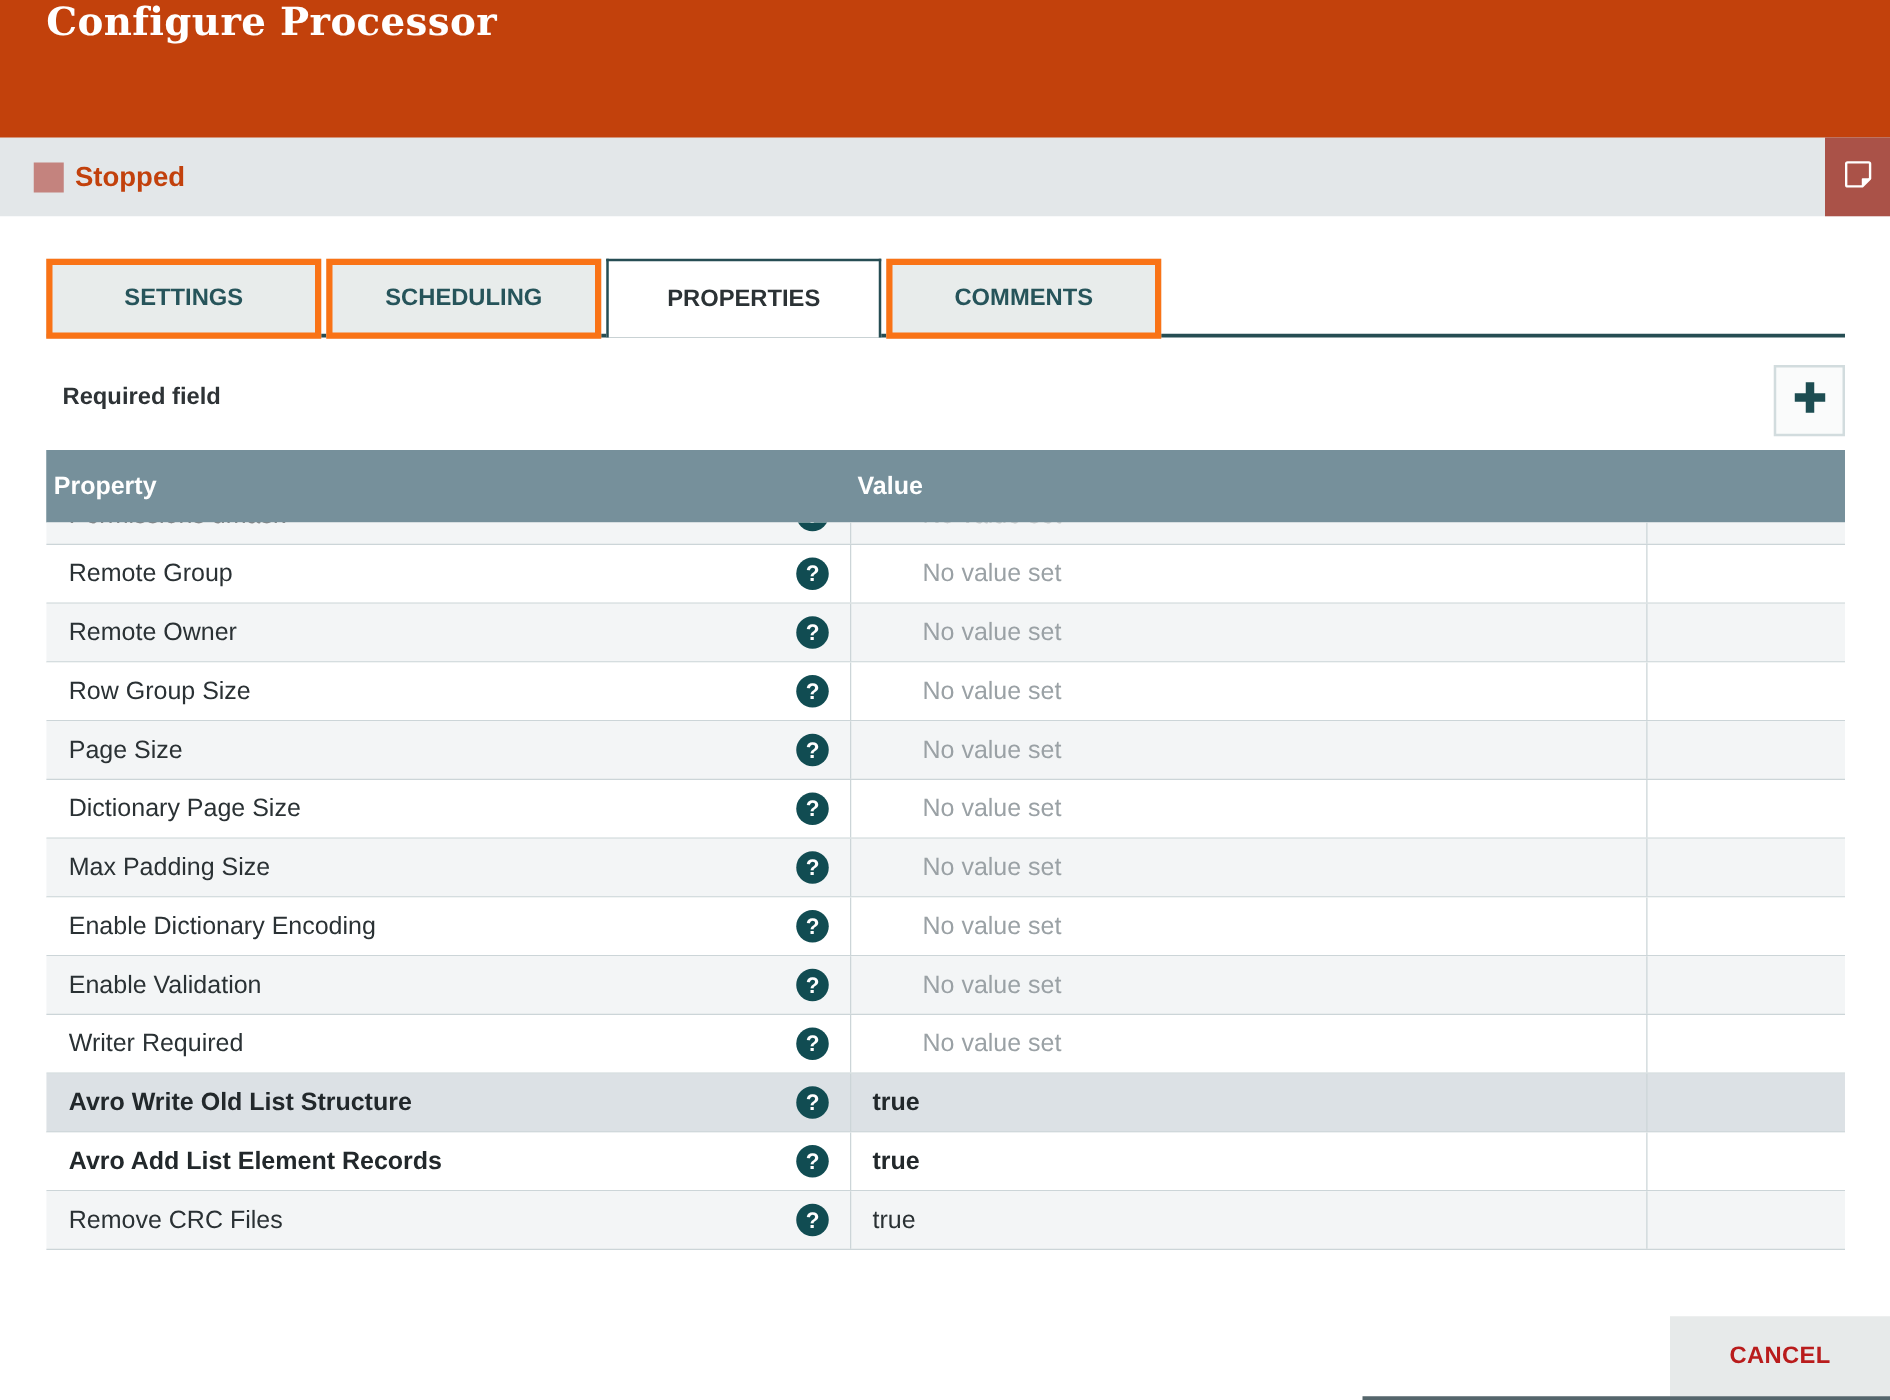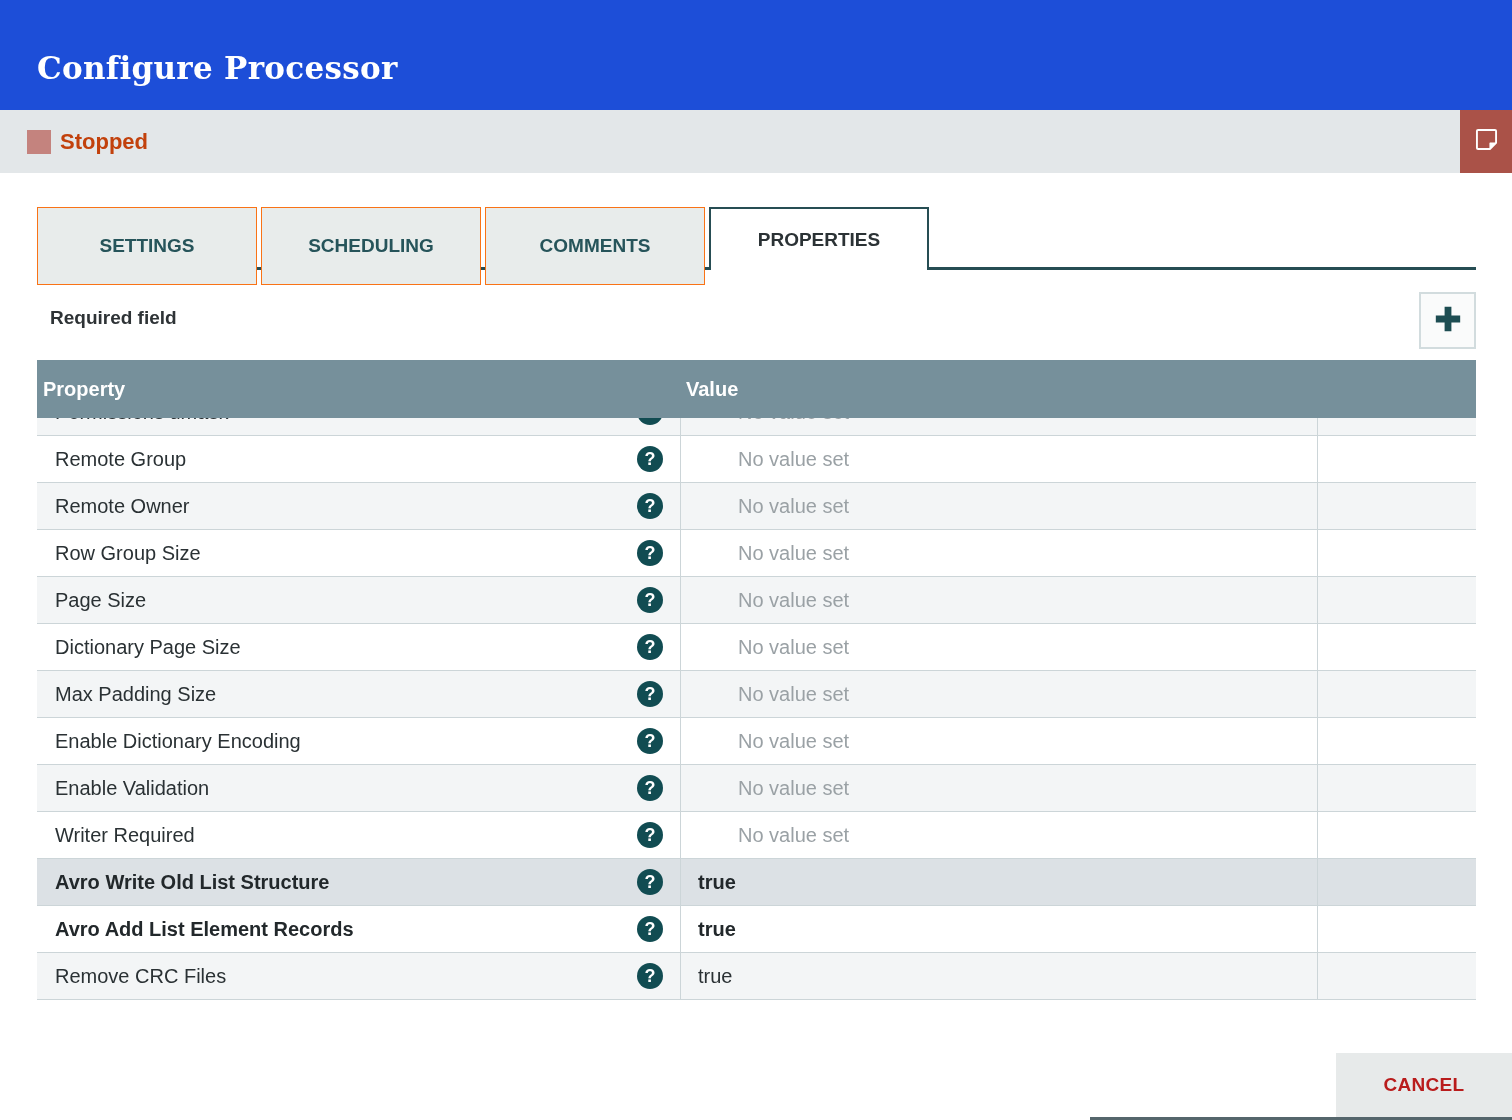--- a/index.html
+++ b/index.html
@@ -1,38 +1,38 @@
 <!DOCTYPE html>
 <html><head>
 <meta charset="utf-8">
 <style>
   * { margin:0; padding:0; box-sizing:border-box; }
   html,body { width:1512px; height:1120px; overflow:hidden; background:#ffffff;
               font-family:"Liberation Sans", sans-serif; position:relative; }
 
   
   .dlg-header { position:absolute; top:0; left:0; right:0; height:136px;
-                background:#1d4ed8; display:flex; align-items:center; padding-left:37px; }
+                background:#c2410c; display:flex; align-items:flex-start; padding-left:37px; }
   .dlg-title  { font-family:"DejaVu Serif", serif; font-weight:700; font-size:31px;
                 color:#ffffff; letter-spacing:.3px; }
 
   
   .status-bar { position:absolute; top:110px; left:0; right:0; height:63px;
                 background:#e3e7e9; display:flex; align-items:center; padding-left:27px; }
   .status-swatch { width:24px; height:24px; background:#c4837e; margin-right:9px; }
   .status-label  { font-size:22px; font-weight:700; color:#c2410c; }
   .note-button { position:absolute; right:0; top:0; width:52px; height:63px;
                  background:#aa5248; display:flex; align-items:center; justify-content:center;
                  cursor:pointer; }
 
   
   .tabs-row { position:absolute; top:207px; left:37px; right:36px; height:63px; }
   .tabs-underline { position:absolute; left:0; right:0; bottom:0; height:3px; background:#264d53; }
   .tabs { display:flex; position:relative; height:63px; align-items:flex-start; }
-  .tab { width:220px; height:78px; background:#e8eceb; border:1px solid #f97316;
+  .tab { width:220px; height:64px; background:#e8eceb; border:5px solid #f97316;
          margin-right:4px; display:flex; align-items:center; justify-content:center;
          font-size:19px; font-weight:700; color:#26545a; cursor:pointer; z-index:1; }
   .tab.active { background:#ffffff; border:2px solid #264d53; border-bottom:none;
                 height:63px; z-index:3; color:#2b3235; }
 
   
   .required-label { position:absolute; top:307px; left:50px; font-size:19px;
                     font-weight:700; color:#2e3336; }
   .add-button { position:absolute; top:292px; right:36px; width:57px; height:57px;
                 background:#fafbfb; border:2px solid #d2dcde; display:flex;
@@ -92,22 +92,22 @@
       </svg>
     </span>
   </div>
 </div>
 
 <div class="tabs-row">
   <div class="tabs-underline"></div>
   <div class="tabs">
     <div class="tab">SETTINGS</div>
     <div class="tab">SCHEDULING</div>
+    <div class="tab active">PROPERTIES</div>
     <div class="tab">COMMENTS</div>
-    <div class="tab active">PROPERTIES</div>
   </div>
 </div>
 
 <div class="required-label">Required field</div>
 <div class="add-button">
   <span>
     <svg width="34" height="34" viewBox="0 0 24 24">
       <path fill="#1d4d52" d="M9.6 3.4h4.8v6.2h6.2v4.8h-6.2v6.2H9.6v-6.2H3.4V9.6h6.2z"></path>
     </svg>
   </span>

